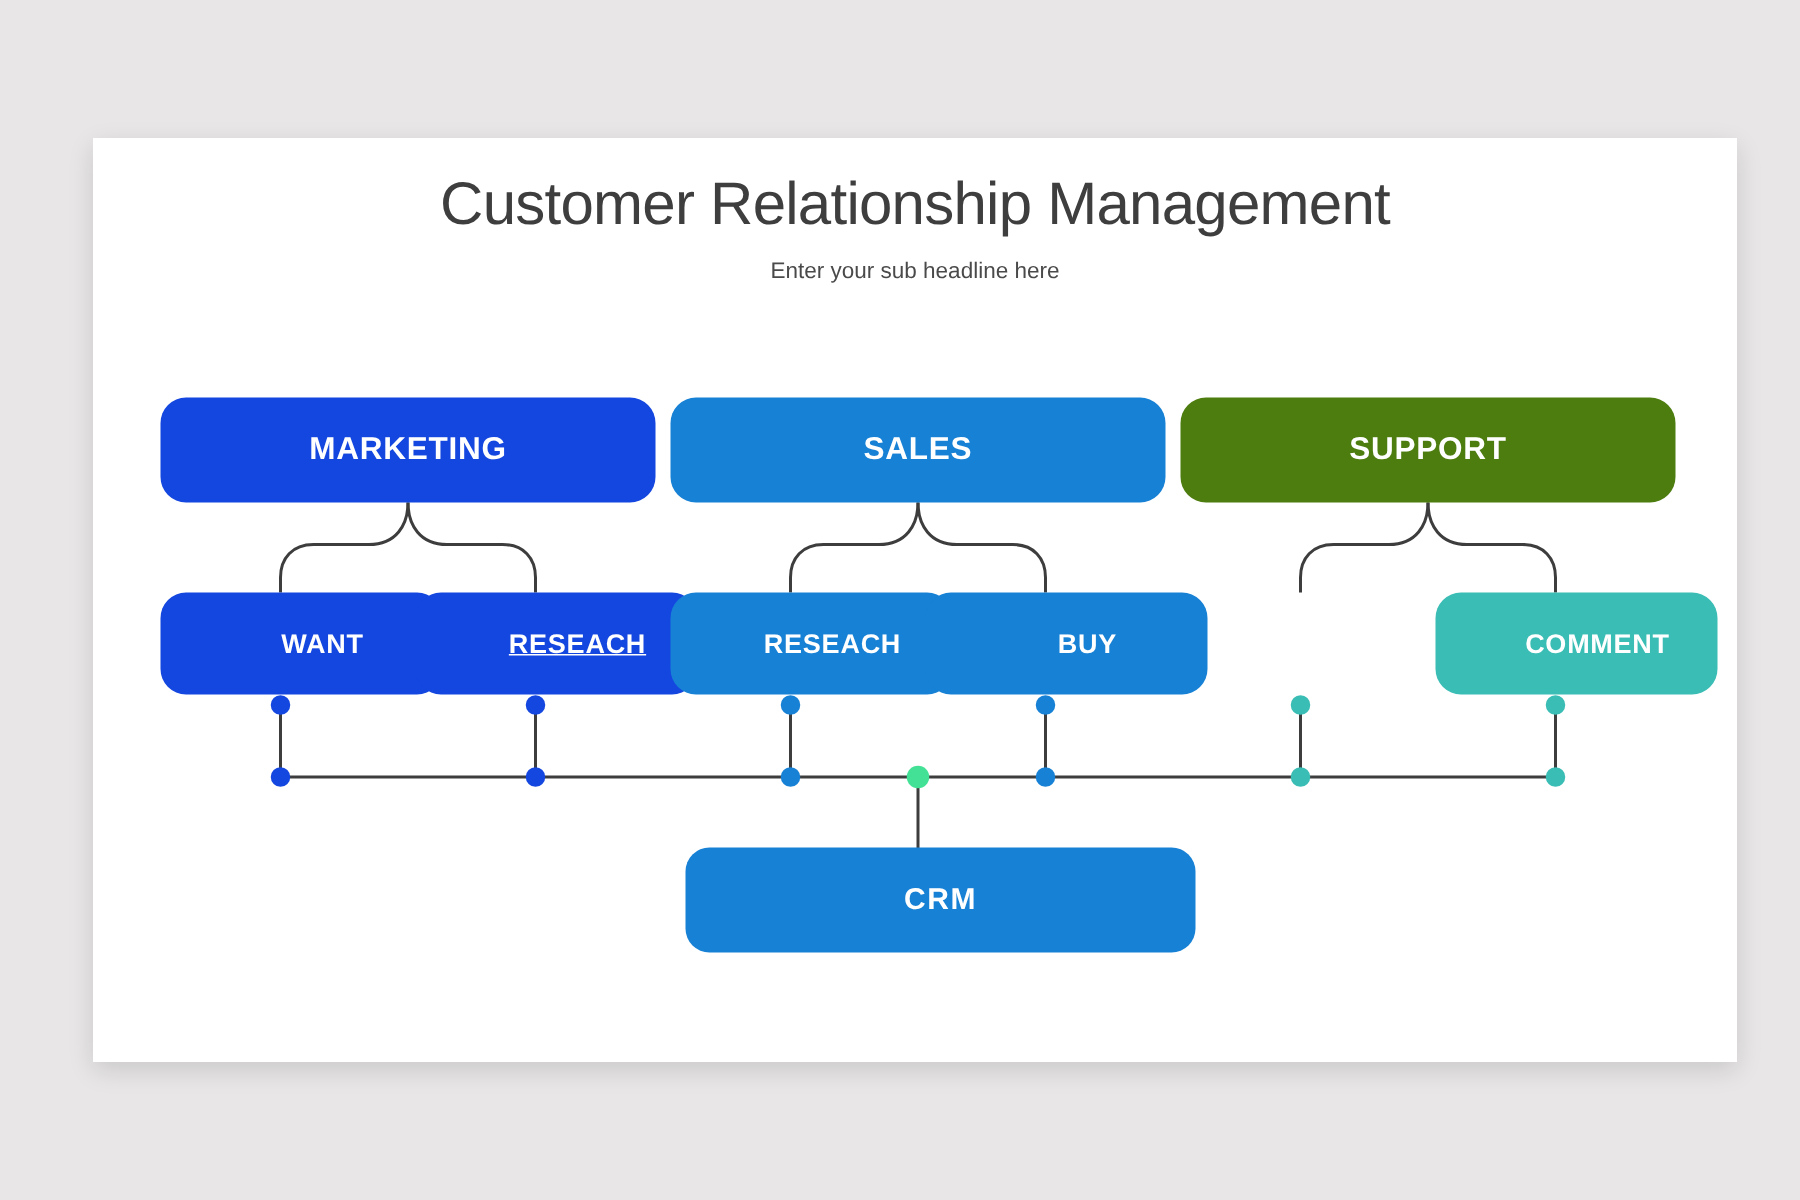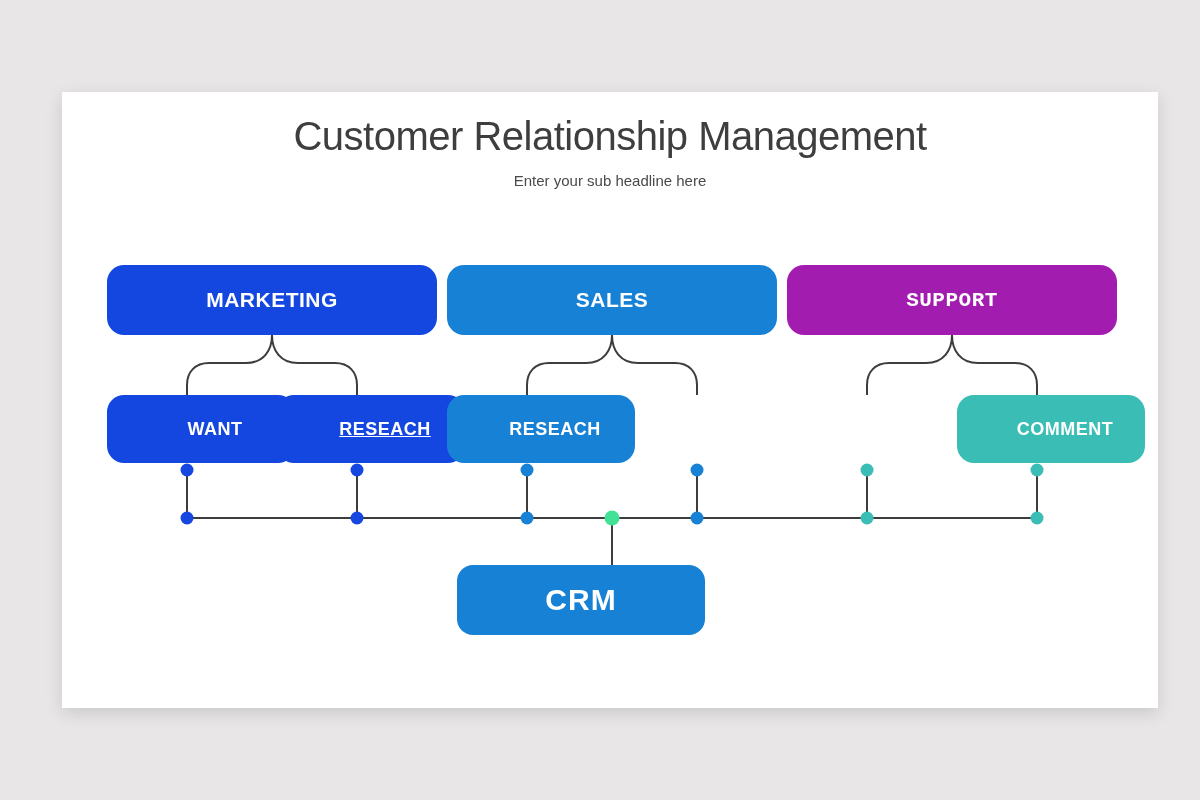--- a/index.html
+++ b/index.html
@@ -73,23 +73,23 @@
   #n-support   { left: 725px; }
   #n-want      { left: 45px; }
   #n-reseach   { left: 215px; text-decoration: underline; }
   #n-engage    { left: 385px; }
   #n-buy       { left: 555px; }
   #n-use       { left: 725px; }
   #n-comment   { left: 895px; }
   #n-crm {
     left: 395px;
     top: 473px;
-    width: 248px;
+    width: 340px;
     height: 70px;
-    font-size: 30px;
+    font-size: 20px;
     letter-spacing: 1px;
     border-radius: 16px;
   }
 </style>
 </head>
 <body>
 
 <div class="page">
   <div class="slide">
 
@@ -141,32 +141,35 @@
       <circle cx="550" cy="426" r="7.5" fill="#43e195"></circle>
       <polygon points="537,479 563,479 550,497" fill="#43e195"></polygon>
     </svg>
 
     <div class="node row1" id="n-sales" style="background-color: rgb(23, 129, 213);">
       <span>SALES</span>
     </div>
     <div class="node row1" id="n-marketing" style="background-color: rgb(20, 71, 224);">
       <span>MARKETING</span>
     </div>
-    <div class="node row1" id="n-support" style="background-color: #a21caf; font-family: Liberation Mono, monospace;">
+    <div class="node row1" id="n-support" style="background-color: #4d7c0f;">
       <span>SUPPORT</span>
     </div>
 
     <div class="node row2" id="n-want" style="background-color: rgb(20, 71, 224);">
       <span>WANT</span>
     </div>
     <div class="node row2" id="n-reseach" style="background-color: rgb(20, 71, 224);">
       <span>RESEACH</span>
     </div>
     <div class="node row2" id="n-engage" style="background-color: rgb(23, 129, 213);">
       <span>RESEACH</span>
+    </div>
+    <div class="node row2" id="n-buy" style="background-color: rgb(23, 129, 213);">
+      <span>BUY</span>
     </div>
     <div class="node row2" id="n-comment" style="background-color: rgb(57, 189, 180);">
       <span>COMMENT</span>
     </div>
 
     <div class="node" id="n-crm" style="background-color: rgb(23, 129, 213);">
       <span>CRM</span>
     </div>
 
   </div>

